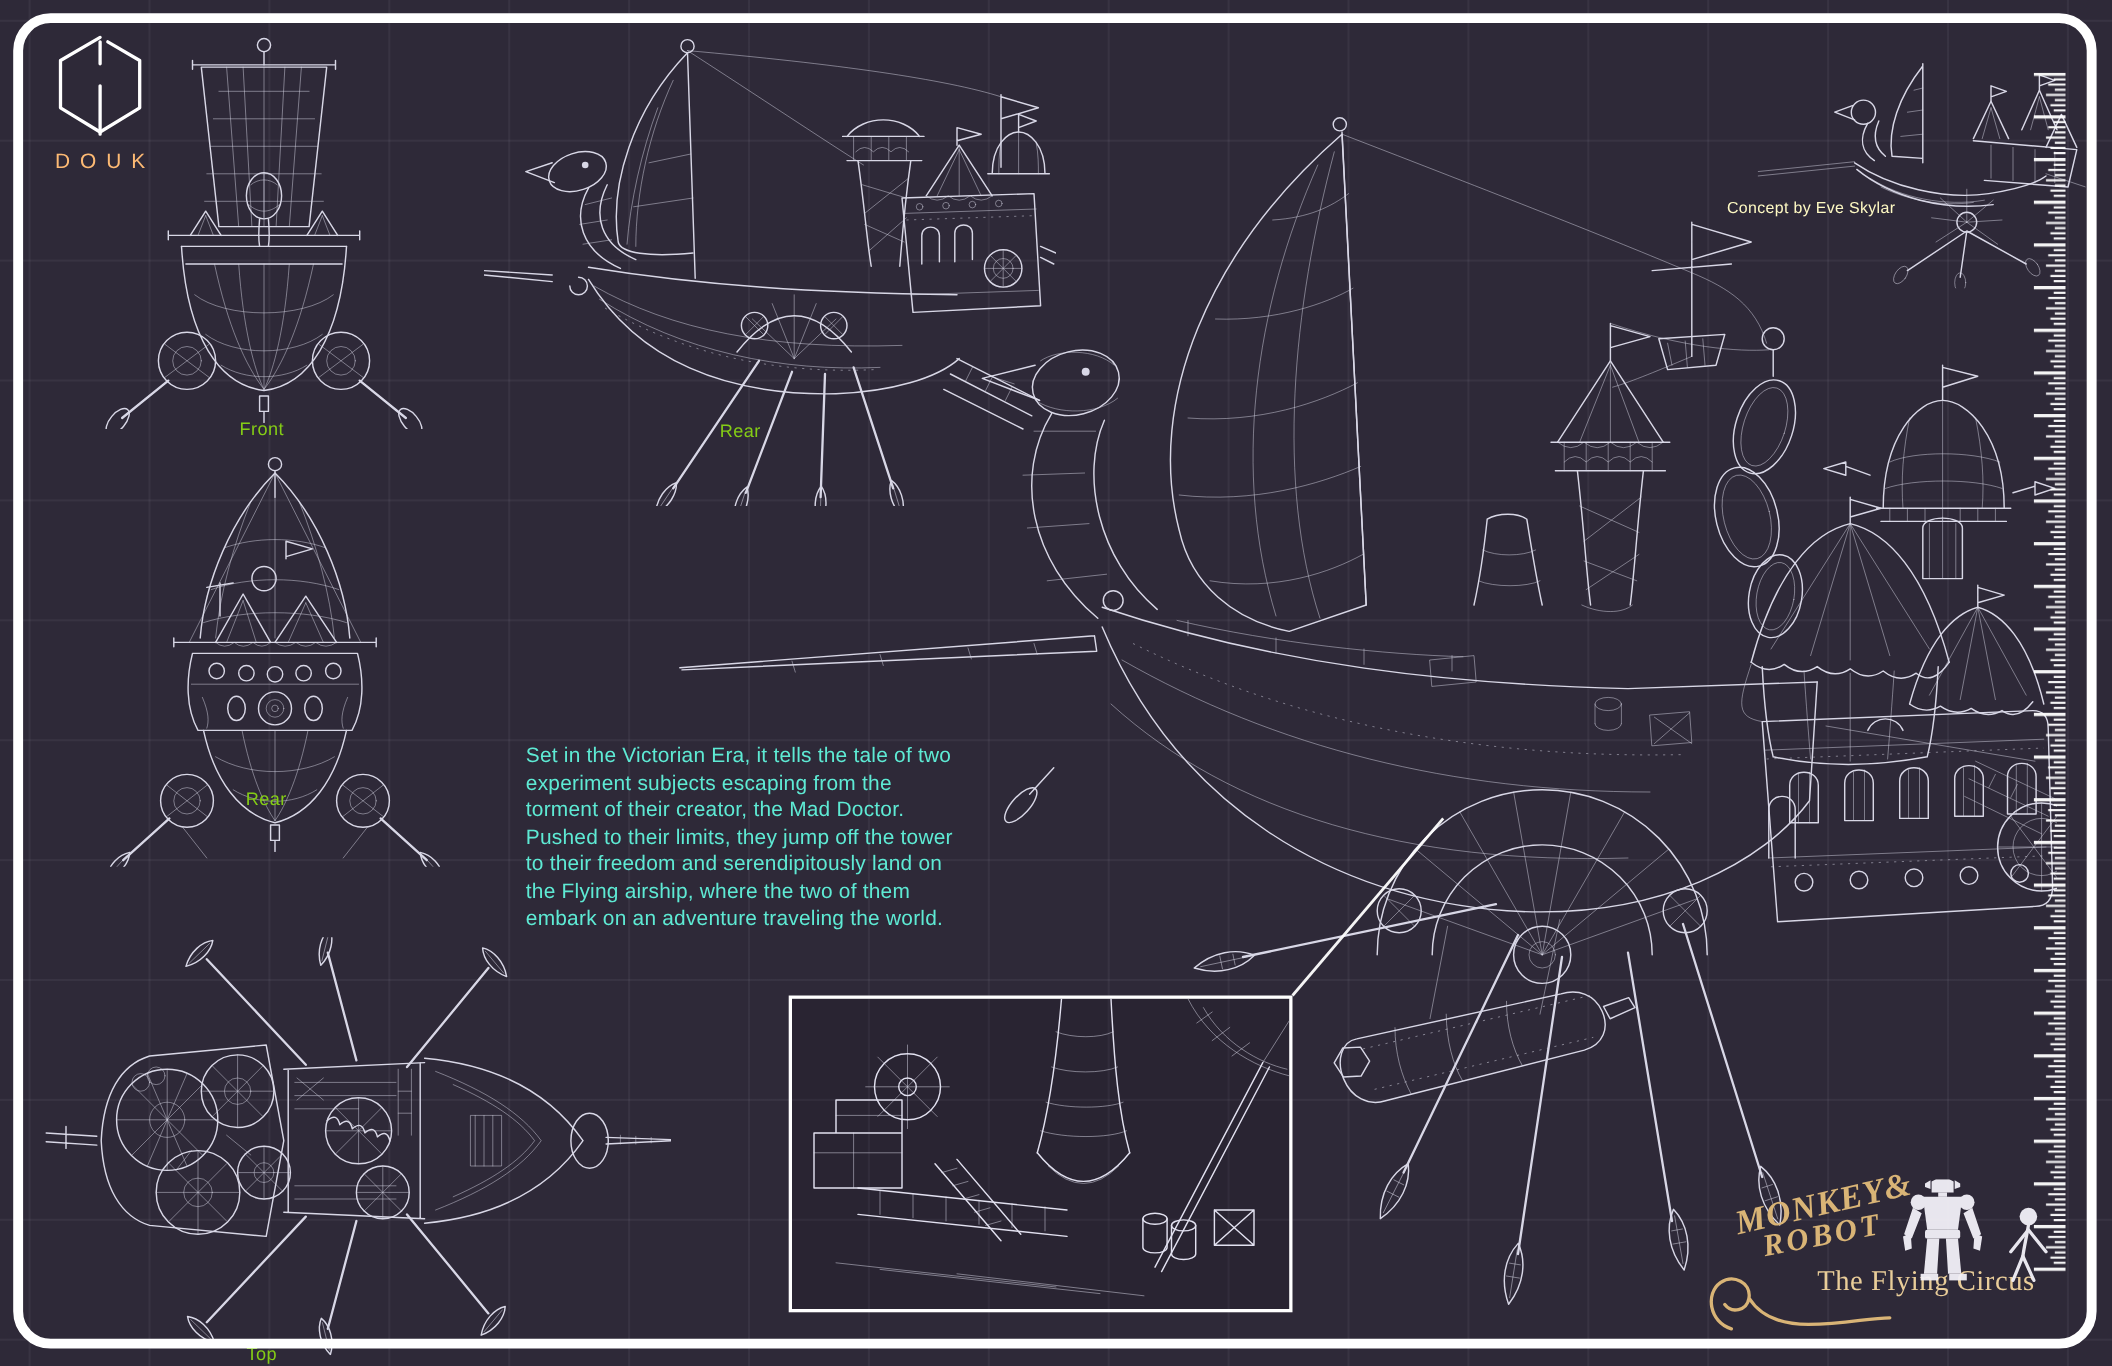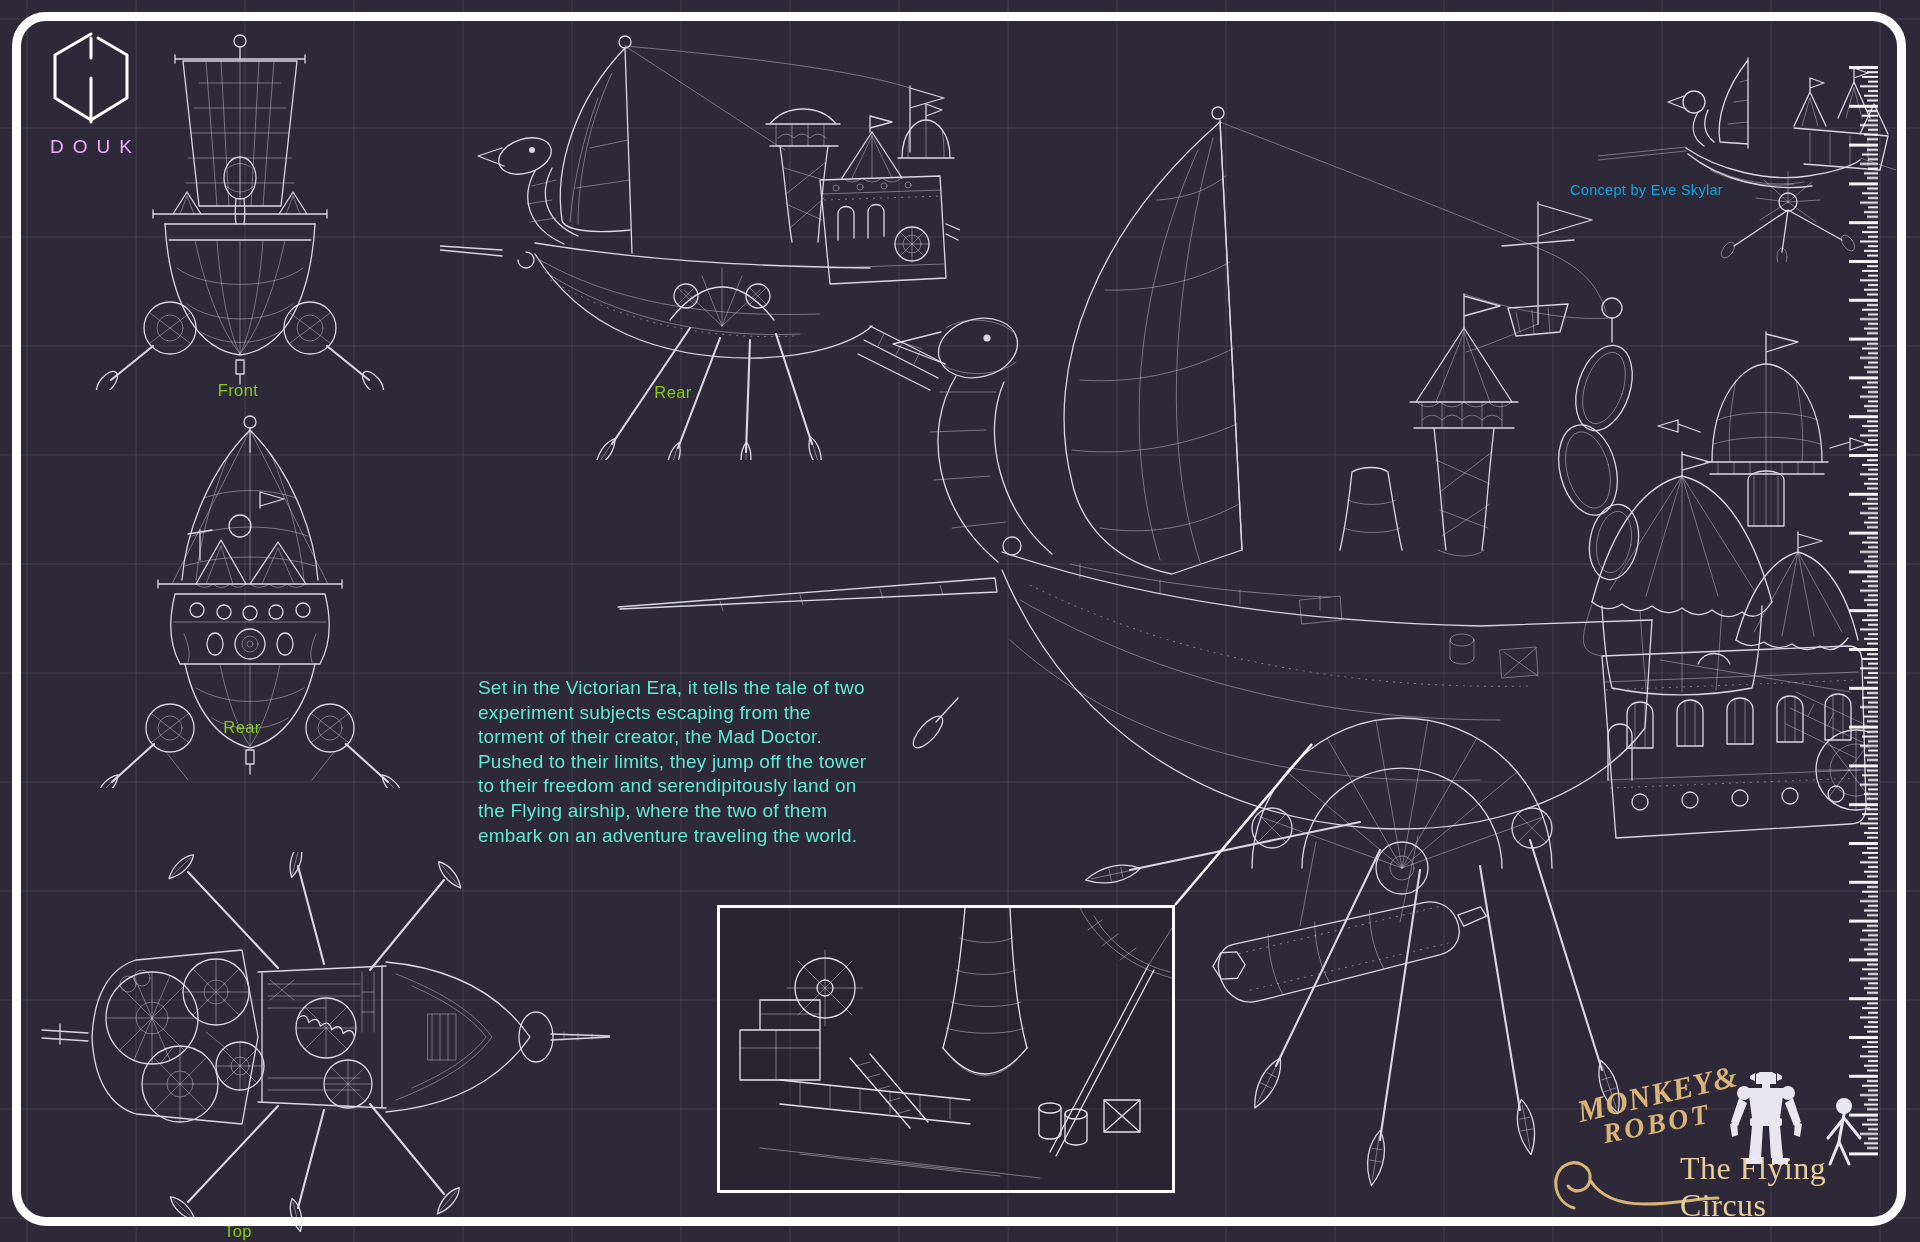--- a/index.html
+++ b/index.html
@@ -22,56 +22,56 @@
   }
   .draw{position:absolute;opacity:.95;}
   .w{stroke:#e2e1f0;fill:none;stroke-width:1.3;stroke-linecap:round;stroke-linejoin:round;}
   .w2{stroke:#e2e1f0;fill:none;stroke-width:.7;opacity:.62;stroke-linecap:round;stroke-linejoin:round;}
   .wd{stroke:#e2e1f0;fill:none;stroke-width:.8;opacity:.55;stroke-dasharray:2 5;}
   .wt{stroke:#e2e1f0;fill:none;stroke-width:2.1;stroke-linecap:round;}
   .wf{fill:#e2e1f0;stroke:none;}
 
   .brand{position:absolute;left:36px;top:30px;width:110px;text-align:center;}
   .brand-name{
-    margin-top:8px;color:#f0abfc;font-size:19px;font-weight:400;
+    margin-top:8px;color:#fdba74;font-size:19px;font-weight:400;
     letter-spacing:9px;text-indent:9px;
   }
   .view-label{
     position:absolute;transform:translateX(-50%);
     color:#84cc16;font-size:16.5px;letter-spacing:.4px;
   }
   .desc{position:absolute;left:478px;top:676px;width:402px;}
   .desc-title{
     font-style:italic;font-size:26px;color:#d8d4e3;letter-spacing:.4px;margin:0 0 7px 0;
   }
   .desc-body{
     font-size:19px;line-height:24.6px;color:#5eead4;letter-spacing:.2px;margin:0;
   }
   .credit{
-    position:absolute;left:1570px;top:182px;font-size:14.5px;color:#0ea5e9;letter-spacing:.3px;
+    position:absolute;left:1570px;top:182px;font-size:14.5px;color:#fef9c3;letter-spacing:.3px;
   }
   .inset{
     position:absolute;left:717px;top:905px;width:452px;height:282px;
     border:3px solid #ffffff;background:rgba(20,16,30,.18);
   }
   .mr-logo{position:absolute;left:1548px;top:1094px;width:215px;height:130px;color:#d9b476;}
   .mr-line1{
     font-family:"Liberation Serif",serif;font-weight:bold;font-style:italic;
     font-size:31px;letter-spacing:1px;transform:rotate(-13deg);transform-origin:left bottom;
     margin-left:34px;
   }
   .mr-line2{
     font-family:"Liberation Serif",serif;font-weight:bold;font-style:italic;
     font-size:28px;letter-spacing:3px;transform:rotate(-11deg);transform-origin:left bottom;
     margin:-12px 0 0 58px;
   }
   .mr-swirl{position:absolute;left:0;top:44px;}
   .flying-title{
     position:absolute;left:1652px;top:1150px;
-    font-family:"Liberation Serif",serif;font-size:32px;color:#e9cd99;letter-spacing:.5px;margin-left:28px;
+    font-family:"Liberation Serif",serif;font-size:26px;color:#e9cd99;letter-spacing:.5px;
   }
 </style>
 </head>
 <body>
 
 <div class="sheet"></div>
 
 <svg class="draw" style="left:95px;top:28px" width="290" height="362" viewBox="0 0 290 362">
   <circle class="w" cx="145" cy="13" r="6"></circle>
   <path class="w" d="M145 19 L145 31"></path>

